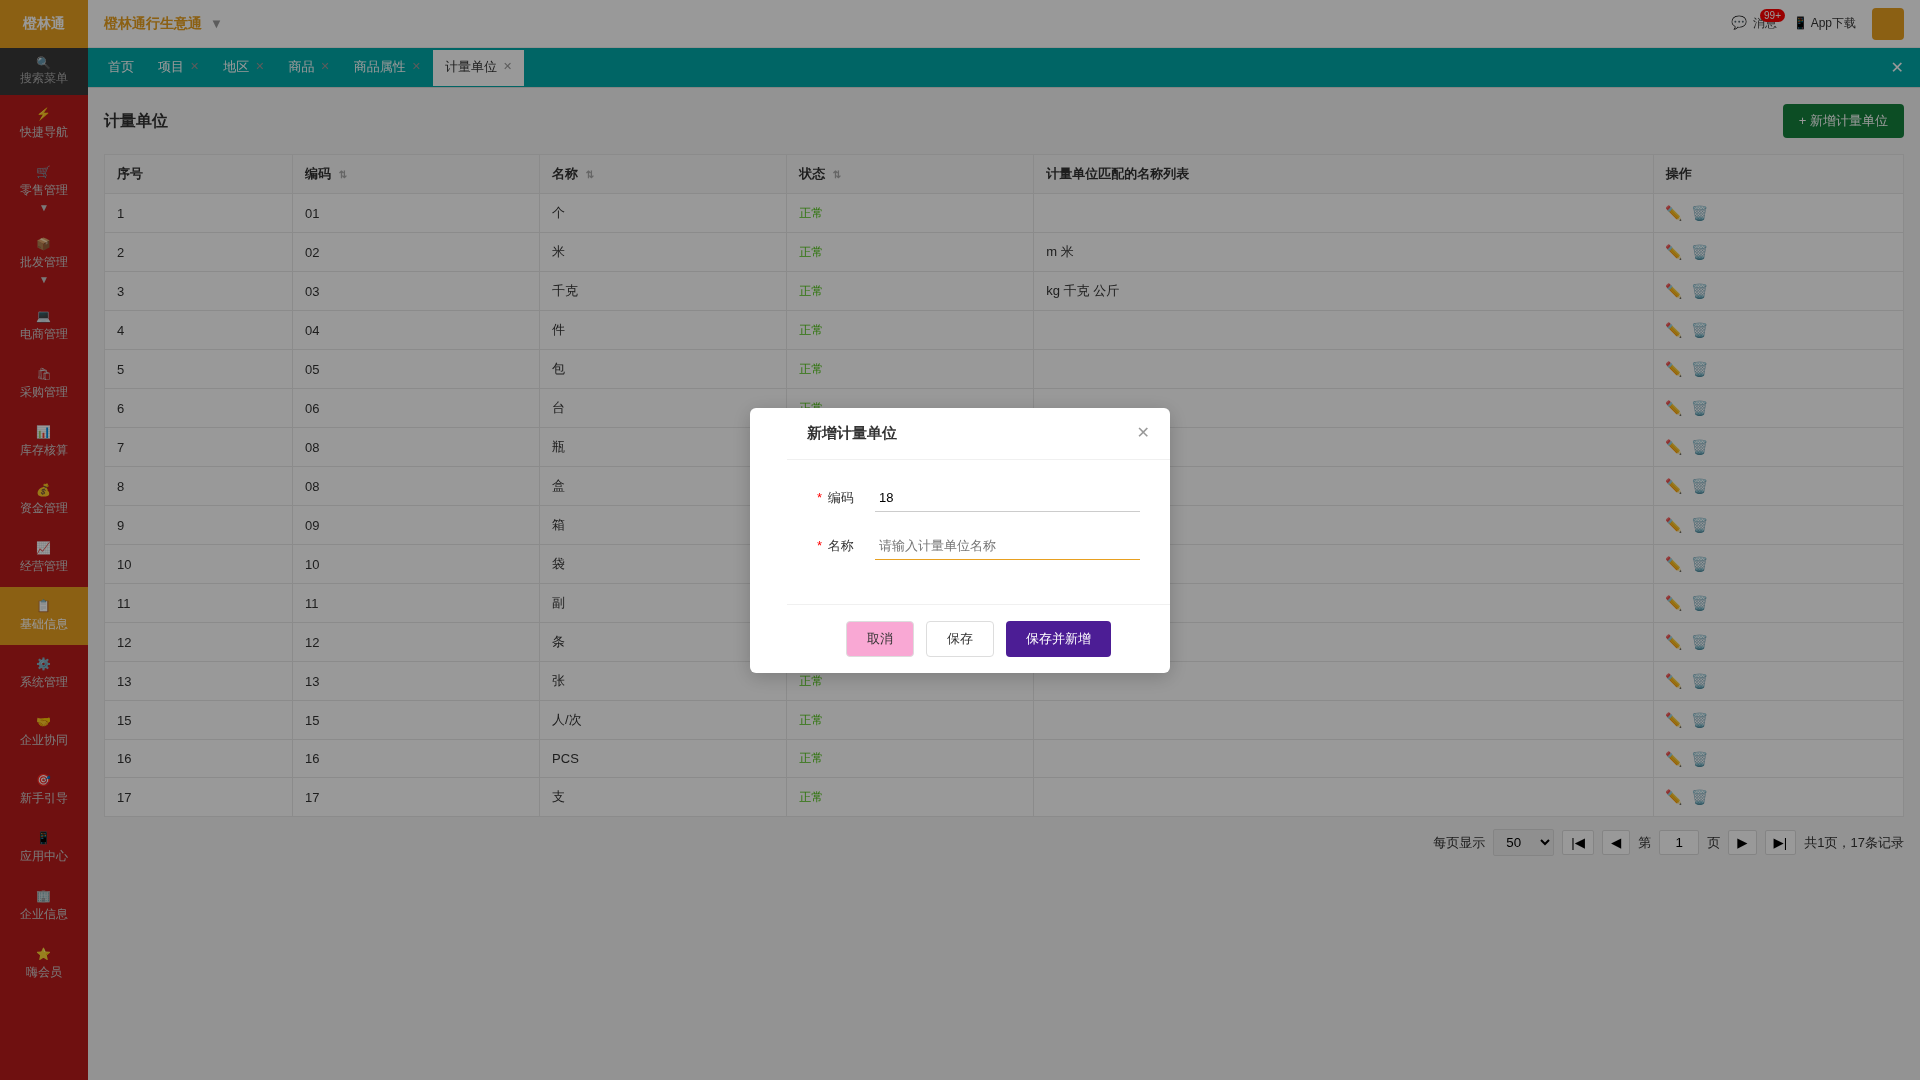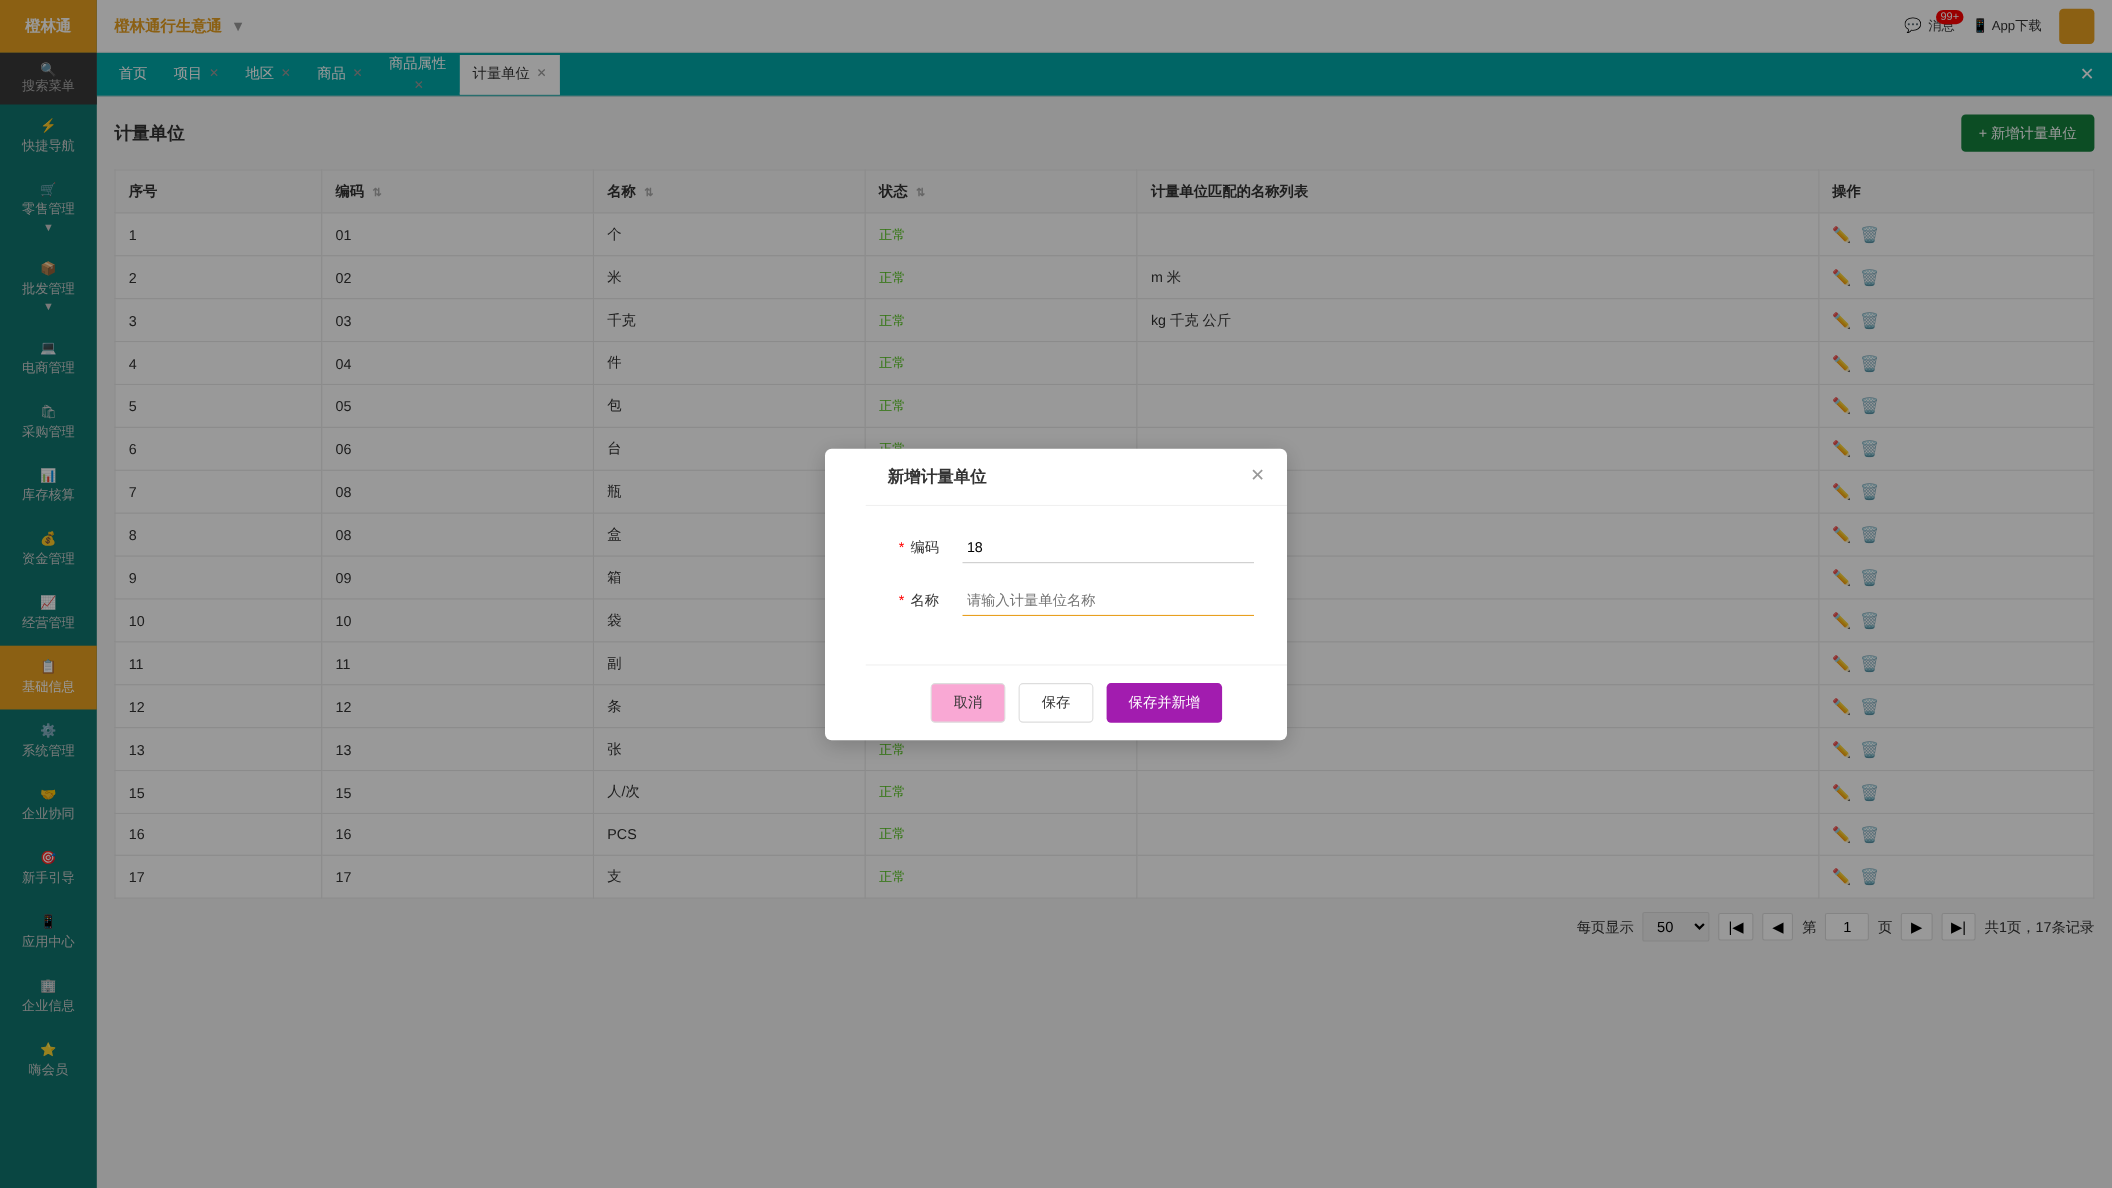--- a/index.html
+++ b/index.html
@@ -1,21 +1,21 @@
 <!DOCTYPE html>
 <html><head>
   <meta charset="utf-8">
   <style>
     * { box-sizing: border-box; margin: 0; padding: 0; }
     body { font-family: 'Microsoft YaHei', Arial, sans-serif; font-size: 13px; background: #f5f5f5; display: flex; height: 1080px; width: 1920px; overflow: hidden; }
 
     
     .sidebar {
       width: 88px;
-      background: #0f766e;
+      background: #b91c1c;
       display: flex;
       flex-direction: column;
       flex-shrink: 0;
       height: 100%;
     }
     .sidebar-logo {
       background: #e8a020;
       padding: 8px;
       display: flex;
       align-items: center;
@@ -323,21 +323,21 @@
     .btn-save {
       border: 1px solid #ddd;
       background: white;
       padding: 8px 20px;
       border-radius: 4px;
       cursor: pointer;
       font-size: 13px;
       color: #333;
     }
     .btn-save-new {
-      background: #a21caf;
+      background: #4c1d95;
       color: white;
       border: none;
       padding: 8px 20px;
       border-radius: 4px;
       cursor: pointer;
       font-size: 13px;
     }
 
     .teal-bg {
       background: #00a8a8;
@@ -448,21 +448,21 @@
       <span class="tab-close">✕</span>
     </div>
     <div class="tab" style="color:white;border-bottom-color:transparent;">
       <span>地区</span>
       <span class="tab-close">✕</span>
     </div>
     <div class="tab" style="color:white;border-bottom-color:transparent;">
       <span>商品</span>
       <span class="tab-close">✕</span>
     </div>
-    <div class="tab" style="color:white;border-bottom-color:transparent;flex-direction:column;">
+    <div class="tab" style="color:white;border-bottom-color:transparent;">
       <span>商品属性</span>
       <span class="tab-close">✕</span>
     </div>
     <div class="tab active" style="background:white;color:#333;border-bottom:2px solid white;">
       <span>计量单位</span>
       <span class="tab-close">✕</span>
     </div>
     <span class="tab-close-global" style="color:white;">✕</span>
   </div>
 

